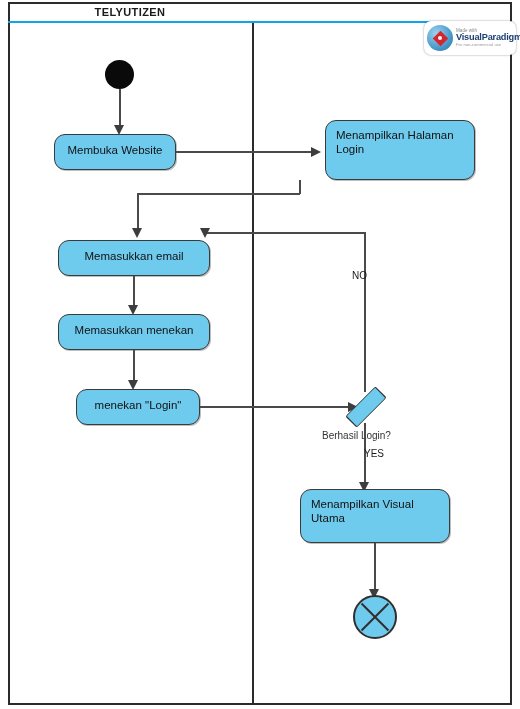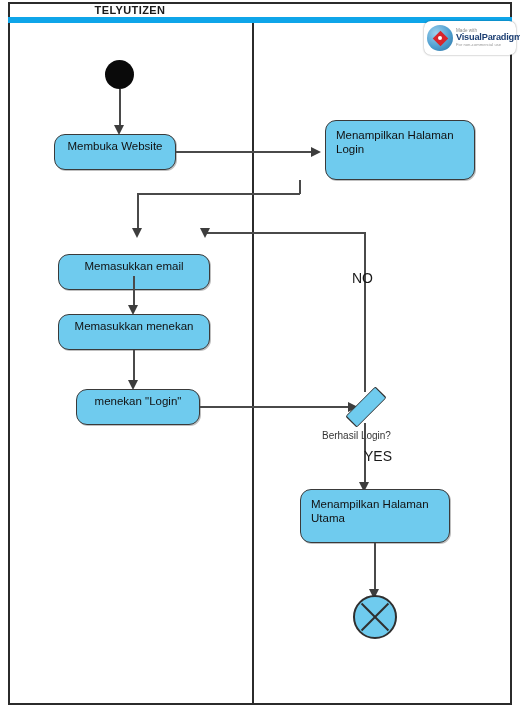--- a/index.html
+++ b/index.html
@@ -29,21 +29,21 @@
     box-sizing: border-box;
     background: #ffffff;
   }
   .header-row {
     position: absolute;
     left: 8px;
     top: 2px;
     width: 504px;
     height: 21px;
     box-sizing: border-box;
-    border-bottom: 6px solid #0ea5e9;
+    border-bottom: 2px solid #0ea5e9;
     display: flex;
   }
   .lane-head {
     flex: 0 0 244px;
     display: flex;
     align-items: center;
     justify-content: center;
     font-size: 11px;
     font-weight: bold;
     color: #1a1a1a;
@@ -72,24 +72,24 @@
     border: 1.5px solid #3a3a3a;
     border-radius: 11px;
     color: #111111;
     font-size: 11.5px;
     line-height: 14px;
     padding: 7px 10px;
     box-shadow: 1px 1px 0 rgba(0,0,0,0.25);
   }
   .node.center {
     display: flex;
-    align-items: flex-start;
+    align-items: flex-end;
     justify-content: center;
     text-align: center;
-    padding: 4px 8px;
+    padding: 12px 8px;
   }
   .node.topleft {
     display: block;
     text-align: left;
   }
   .initial-node {
     position: absolute;
     width: 29px;
     height: 29px;
     border-radius: 50%;
@@ -143,21 +143,21 @@
     border-right: 5px solid transparent;
     border-top: 10px solid #3d3d3d;
   }
   .arrow.right {
     border-top: 5px solid transparent;
     border-bottom: 5px solid transparent;
     border-left: 10px solid #3d3d3d;
   }
   .edge-label {
     position: absolute;
-    font-size: 14px;
+    font-size: 10px;
     color: #1a1a1a;
     white-space: nowrap;
   }
   .edge-label.q {
     font-size: 10px;
     color: #333333;
   }
   
   .watermark {
     position: absolute;
@@ -247,21 +247,21 @@
   </div>
 
   <div class="edge h" style="left:176px; top:151px; width:143px;"></div>
   <div class="arrow right" style="left:311px; top:147px;"></div>
 
   <div class="edge v" style="left:299px; top:180px; height:14px;"></div>
   <div class="edge h" style="left:137px; top:193px; width:163px;"></div>
   <div class="edge v" style="left:137px; top:193px; height:39px;"></div>
   <div class="arrow down" style="left:132px; top:228px;"></div>
 
-  <div class="node center" style="left:58px; top:254px; width:152px; height:36px;">
+  <div class="node center" style="left:58px; top:240px; width:152px; height:36px;">
     <span>Memasukkan email</span>
   </div>
 
   <div class="edge v" style="left:133px; top:276px; height:33px;"></div>
   <div class="arrow down" style="left:128px; top:305px;"></div>
 
   <div class="node center" style="left:58px; top:314px; width:152px; height:36px;">
     <span>Memasukkan menekan</span>
   </div>
 
@@ -285,21 +285,21 @@
   <div class="edge v" style="left:364px; top:232px; height:160px;"></div>
   <div class="edge h" style="left:205px; top:232px; width:161px;"></div>
   <div class="arrow down" style="left:200px; top:228px;"></div>
   <div class="edge-label" style="left:352px; top:270px;">NO</div>
 
   <div class="edge v" style="left:364px; top:423px; height:63px;"></div>
   <div class="arrow down" style="left:359px; top:482px;"></div>
   <div class="edge-label" style="left:364px; top:448px;">YES</div>
 
   <div class="node topleft" style="left:300px; top:489px; width:150px; height:54px;">
-    <span>Menampilkan Halaman Utama</span>
+    <span>Menampilkan Visual Utama</span>
   </div>
 
   <div class="edge v" style="left:374px; top:543px; height:52px;"></div>
   <div class="arrow down" style="left:369px; top:589px;"></div>
 
   <div class="final-node" style="left:353px; top:595px;">
     <div class="bar a"></div>
     <div class="bar b"></div>
   </div>
 

